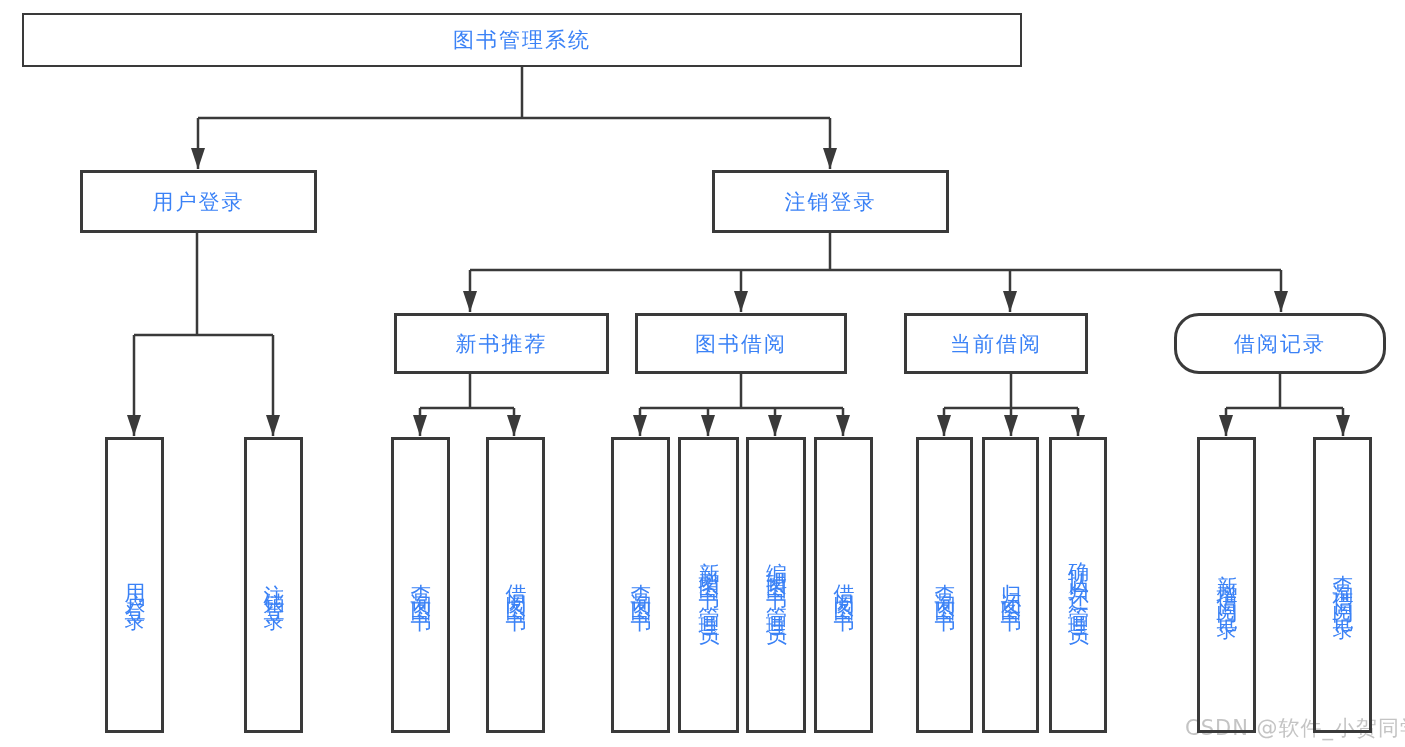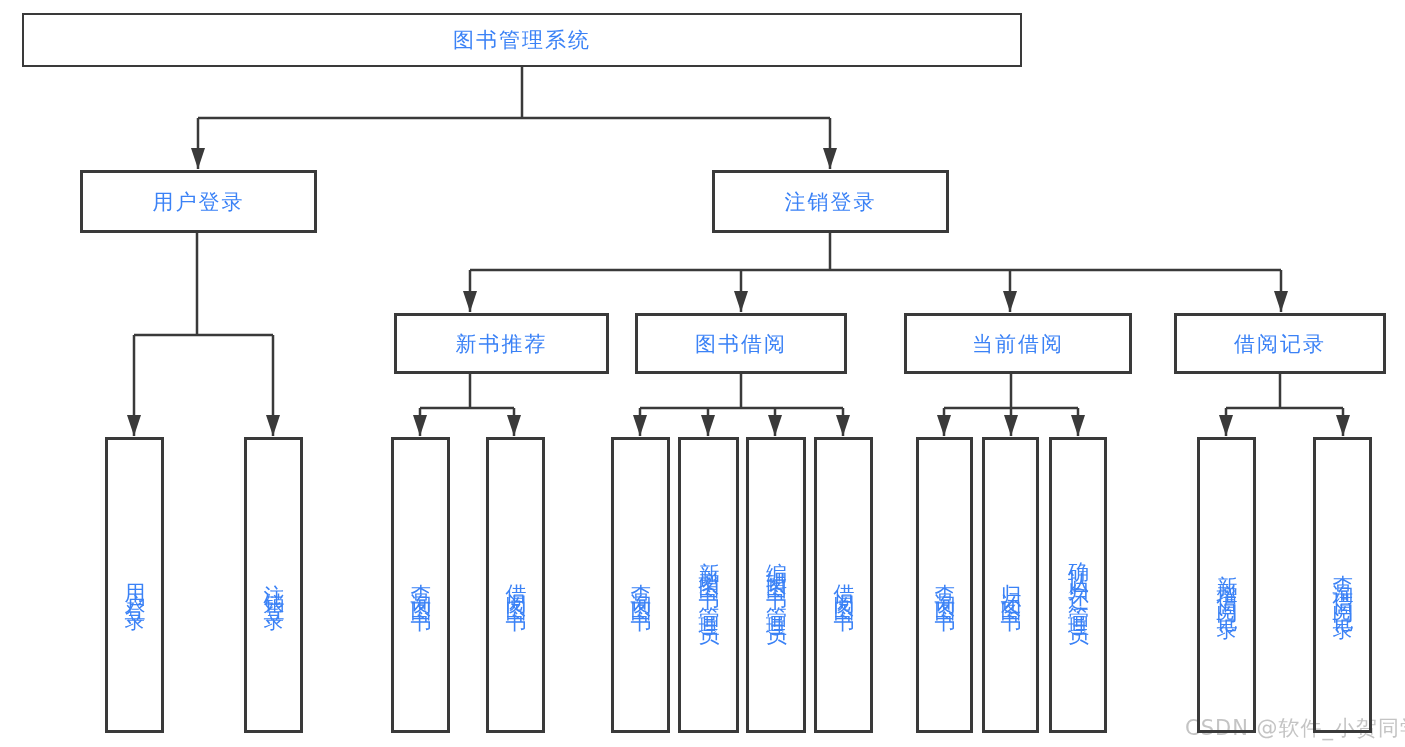--- a/index.html
+++ b/index.html
@@ -16,22 +16,22 @@
   .vt{
     writing-mode:vertical-rl;text-orientation:mixed;
     font-size:21px;letter-spacing:9px;line-height:1;white-space:nowrap;
   }
   
   #n-root{left:22px;top:13px;width:1000px;height:54px;border-width:2px;}
   #n-user{left:80px;top:170px;width:237px;height:63px;}
   #n-mgmt{left:712px;top:170px;width:237px;height:63px;}
   #n-nbr {left:363px;top:313px;width:215px;height:61px;margin-left:31px;}
   #n-bb  {left:635px;top:313px;width:212px;height:61px;text-align:right;}
-  #n-cb  {left:904px;top:313px;width:228px;height:61px;}
-  #n-br  {left:1174px;top:313px;width:212px;height:61px;}
+  #n-cb  {left:904px;top:313px;width:184px;height:61px;}
+  #n-br  {left:1174px;top:313px;width:212px;height:61px;border-radius:25px;}
   .leaf{top:437px;height:296px;width:59px;}
   #l-1{left:105px;} #l-2{left:244px;}
   #l-3{left:391px;} #l-4{left:486px;}
   #l-5{left:611px;} #l-6{left:678px;width:61px;} #l-7{left:746px;width:60px;} #l-8{left:814px;}
   #l-9{left:916px;width:57px;} #l-10{left:982px;width:57px;} #l-11{left:1049px;width:58px;}
   #l-12{left:1197px;} #l-13{left:1313px;}
   .watermark{
     position:absolute;left:1185px;top:714px;font-size:21px;letter-spacing:1px;
     color:#c4c4c4;white-space:nowrap;z-index:0;
   }

